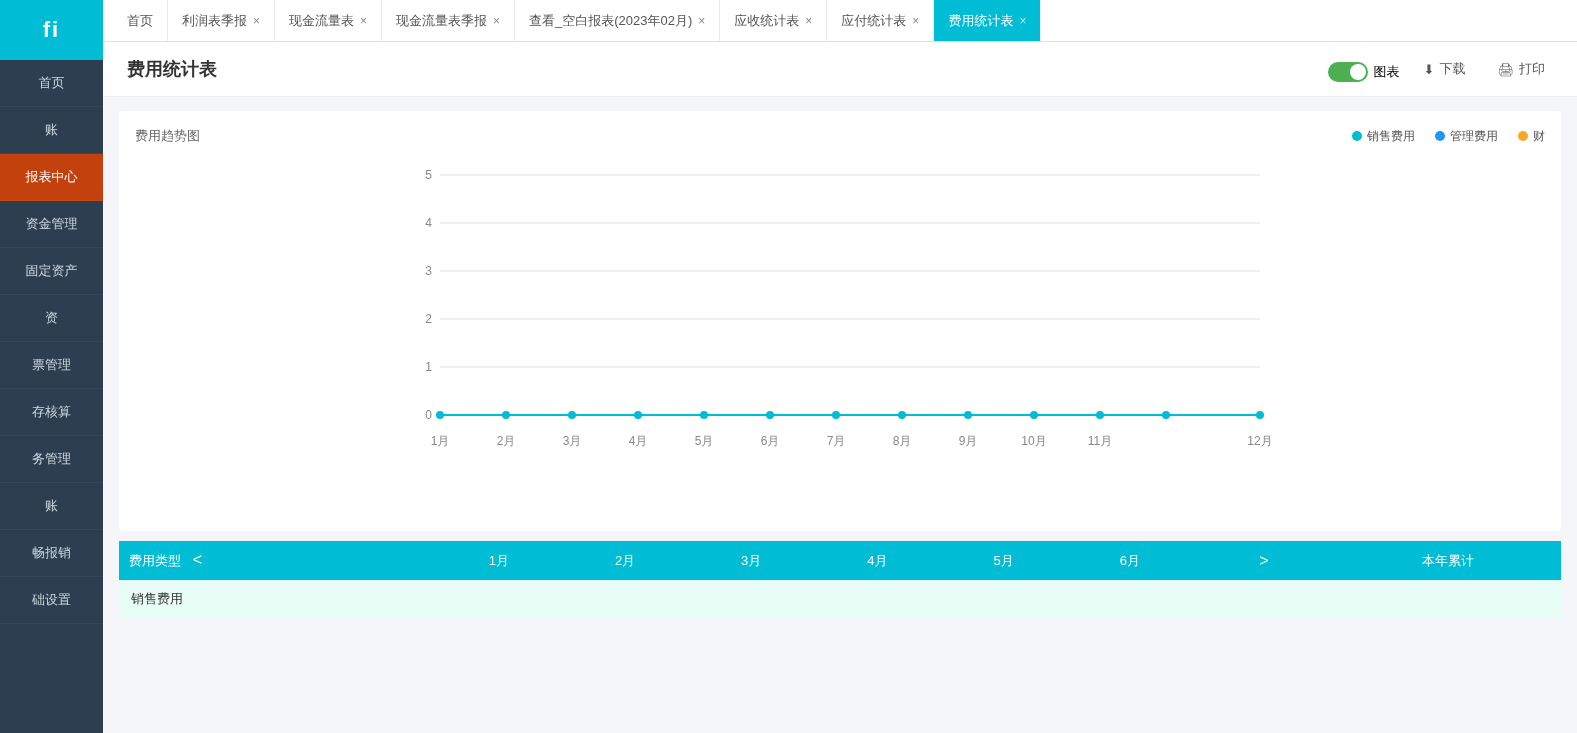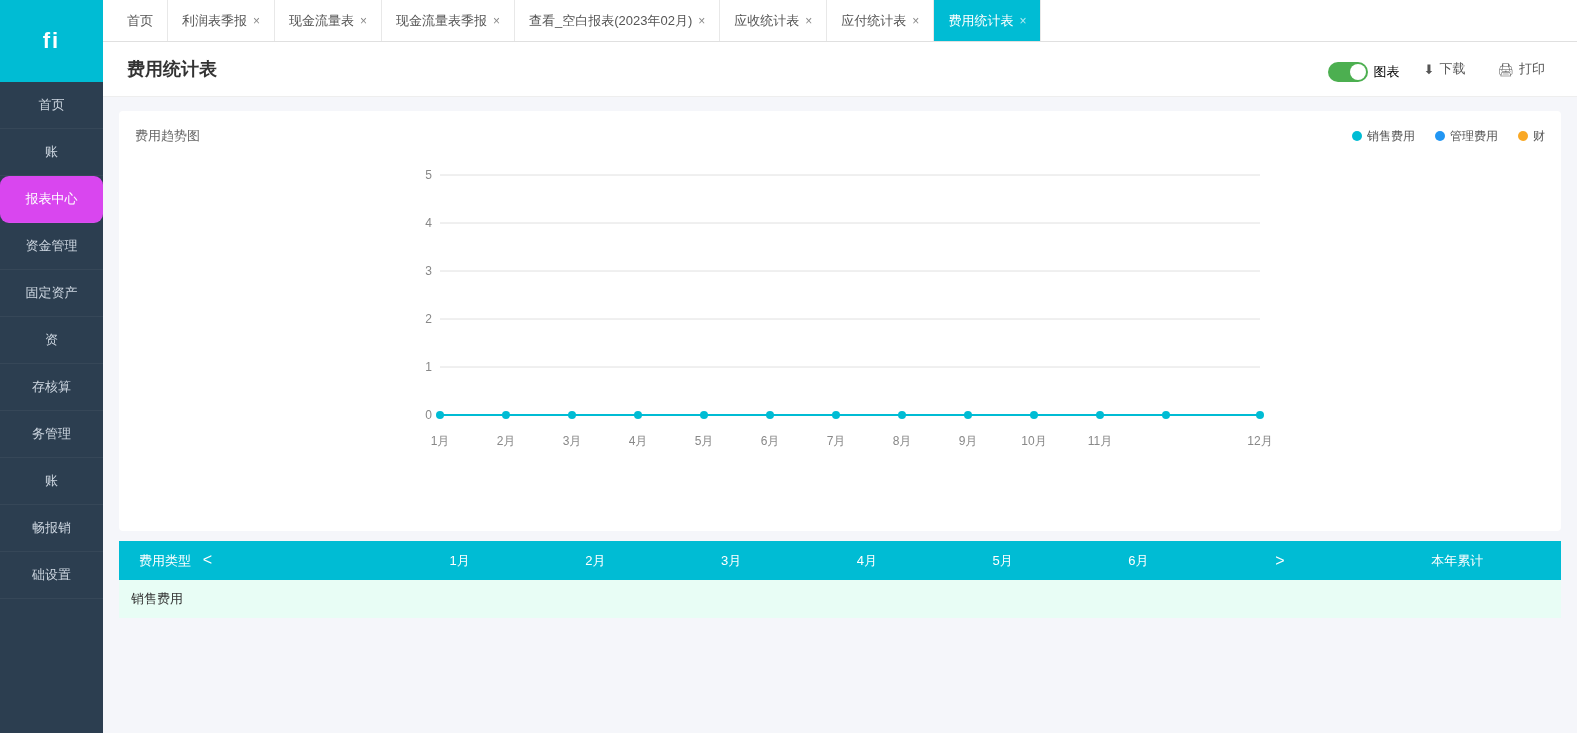--- a/index.html
+++ b/index.html
@@ -9,38 +9,38 @@
     .sidebar {
       width: 103px;
       background: #2c3e50;
       display: flex;
       flex-direction: column;
       height: 100%;
       flex-shrink: 0;
     }
     .sidebar-logo {
       background: #00bcd4;
-      height: 82px;
+      height: 60px;
       display: flex;
       align-items: center;
       justify-content: center;
       color: white;
       font-size: 22px;
       font-weight: bold;
       letter-spacing: 2px;
     }
     .sidebar-item {
       padding: 14px 0;
       text-align: center;
       color: #cdd6e0;
       font-size: 13px;
       cursor: pointer;
       border-bottom: 1px solid rgba(255,255,255,0.05);
     }
-    .sidebar-item.active { background: #d946ef; color: #fff; border-radius: 9px; }
+    .sidebar-item.active { background: #c2410c; color: #fff; }
 
     
     .main {
       flex: 1;
       display: flex;
       flex-direction: column;
       overflow: hidden;
     }
 
     
@@ -190,21 +190,21 @@
     }
     .data-table {
       width: 100%;
       border-collapse: collapse;
     }
     .data-table thead tr {
       background: #00bcd4;
       color: #fff;
     }
     .data-table thead th {
-      padding: 10px 20px;
+      padding: 10px 10px;
       font-size: 13px;
       text-align: center;
       font-weight: normal;
       white-space: nowrap;
     }
     .data-table thead th:first-child {
       text-align: left;
     }
     .data-table tbody tr.row-sales {
       background: #e8fdf5;
@@ -229,20 +229,21 @@
 <body>
 
 <div class="sidebar">
   <div class="sidebar-logo">fi</div>
   <div class="sidebar-item">首页</div>
   <div class="sidebar-item">账</div>
   <div class="sidebar-item active">报表中心</div>
   <div class="sidebar-item">资金管理</div>
   <div class="sidebar-item">固定资产</div>
   <div class="sidebar-item">资</div>
+  <div class="sidebar-item">票管理</div>
   <div class="sidebar-item">存核算</div>
   <div class="sidebar-item">务管理</div>
   <div class="sidebar-item">账</div>
   <div class="sidebar-item">畅报销</div>
   <div class="sidebar-item">础设置</div>
 </div>
 
 <div class="main">
 
   <div class="tab-bar">

